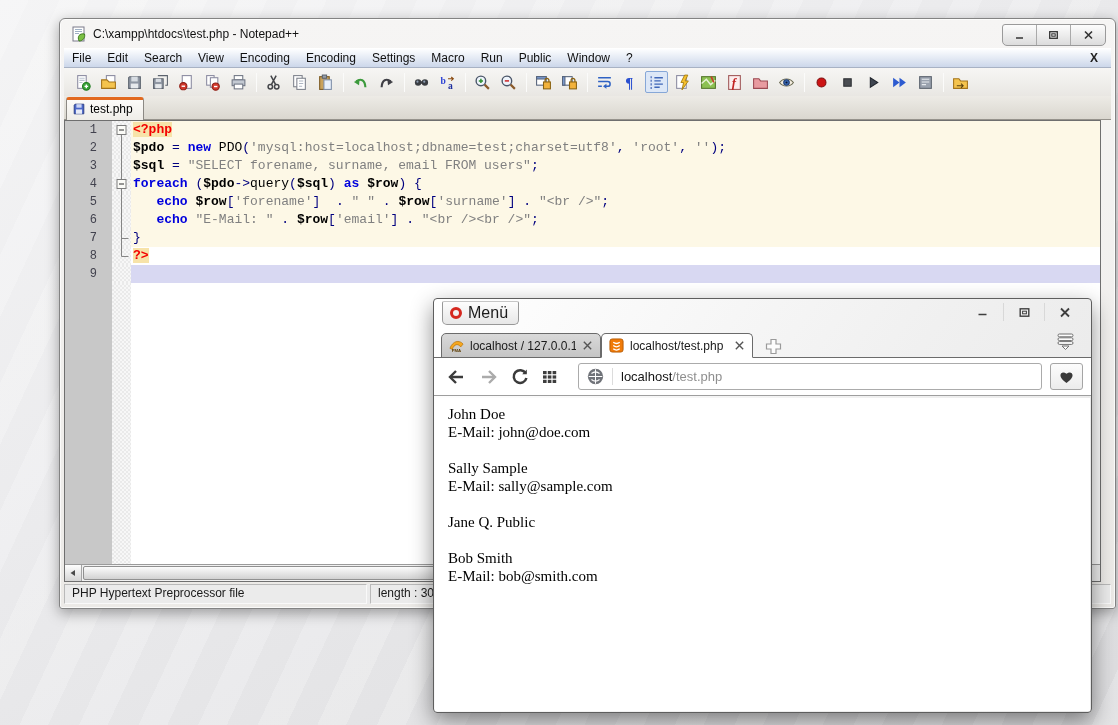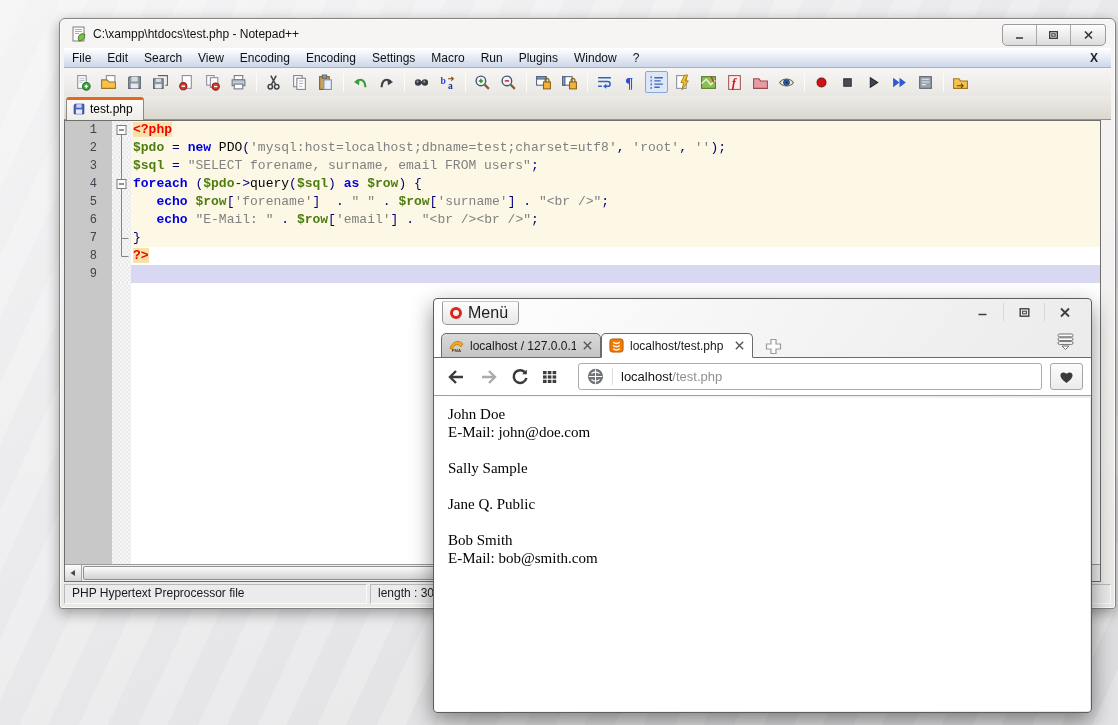--- a/index.html
+++ b/index.html
@@ -53,21 +53,21 @@
   .ed-fold{width:19px; flex:none; position:relative;
     background-image:linear-gradient(45deg,#eaeaea 25%,transparent 25%,transparent 75%,#eaeaea 75%),
                      linear-gradient(45deg,#eaeaea 25%,#f7f7f7 25%,#f7f7f7 75%,#eaeaea 75%);
     background-size:4px 4px; background-position:0 0,2px 2px;}
   .ed-fold svg{position:absolute; left:0; top:0;}
   .ed-text{flex:1; padding-left:2px; white-space:pre;}
   .bg-php  .ed-text{background:var(--php-bg,#fdf8e6);}
   .bg-plain .ed-text{background:#ffffff;}
   .bg-caret .ed-text{background:var(--caret-bg,#d8d8f2);}
   .s-kw {color:var(--kw,#0000dd); font-weight:bold;}
-  .s-var{color:#4d7c0f; font-weight:bold;}
+  .s-var{color:#000000; font-weight:bold;}
   .s-str{color:var(--str,#808080);}
   .s-op {color:var(--op,#00007f);}
   .s-pln{color:#000;}
   .s-tag{color:var(--tag-fg,#f40000); font-weight:bold; background:var(--tag-bg,#f7e3a9);}
   .ed-hscroll{height:17px; flex:none; border-top:1px solid #9b9b9b; background:#f1f1f1; position:relative;}
   .ed-harrow{position:absolute; left:0; top:0; width:17px; height:16px;
     background:linear-gradient(#fdfdfd,#d5d5d5); border-right:1px solid #a5a5a5;
     display:flex; align-items:center; justify-content:center;}
   .ed-hthumb{position:absolute; left:18px; top:1px; width:758px; height:14px;
     background:linear-gradient(#fcfcfc,#d2d2d2); border:1px solid #909090; border-radius:2px;
@@ -157,21 +157,21 @@
       <span id="npp-menu" style="display:flex">
           <span class="menu-item">File</span>
           <span class="menu-item">Edit</span>
           <span class="menu-item">Search</span>
           <span class="menu-item">View</span>
           <span class="menu-item">Encoding</span>
           <span class="menu-item">Encoding</span>
           <span class="menu-item">Settings</span>
           <span class="menu-item">Macro</span>
           <span class="menu-item">Run</span>
-          <span class="menu-item">Plugins</span>
+          <span class="menu-item">Public</span>
           <span class="menu-item">Window</span>
           <span class="menu-item">?</span>
         </span>
       <span class="menu-x">X</span>
     </div>
     <div class="npp-toolbar" id="npp-toolbar">
         <span class="tbico">
           <svg width="17" height="17" viewBox="0 0 16 16">
             <rect x="3.5" y="1.5" width="8" height="12" fill="#fff" stroke="#8a8aa0"></rect>
             <path d="M5 4h5M5 6h5M5 8h3" stroke="#b9c2cf"></path>
@@ -633,20 +633,21 @@
           </svg>
       </div>
     </div>
     <div class="op-content" id="op-content">
         <div class="entry">
           <div>John Doe</div>
           <div>E-Mail: john@doe.com</div>
         </div>
         <div class="entry">
           <div>Sally Sample</div>
+          <div>E-Mail: sally@sample.com</div>
         </div>
         <div class="entry">
           <div>Jane Q. Public</div>
         </div>
         <div class="entry">
           <div>Bob Smith</div>
           <div>E-Mail: bob@smith.com</div>
         </div>
       </div>
   </div>

